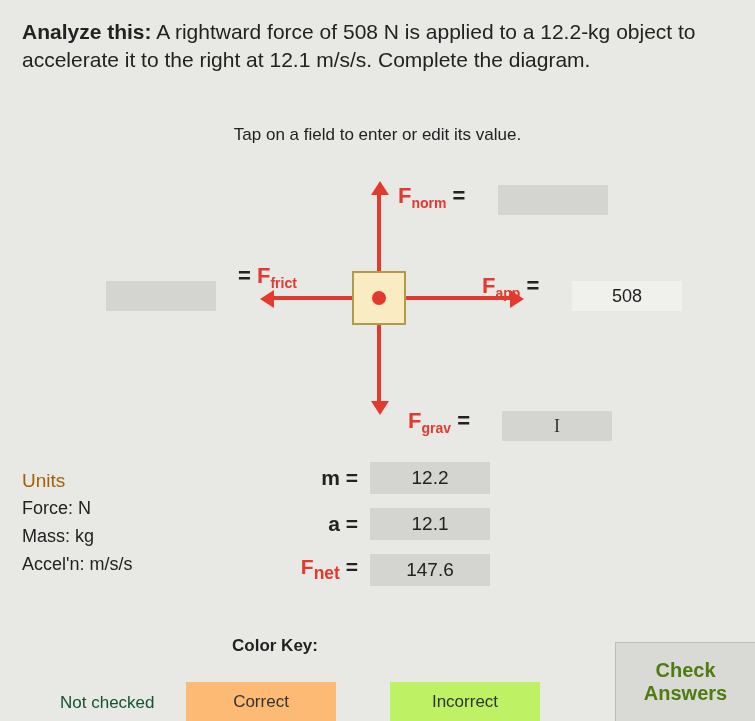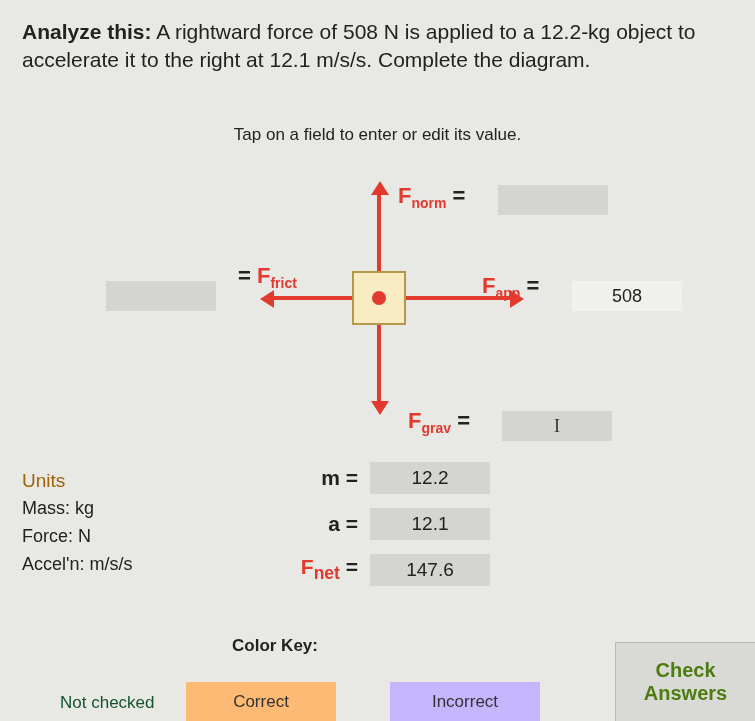--- a/index.html
+++ b/index.html
@@ -134,21 +134,21 @@
 
   .color-key {
     position: absolute;
     left: 232px;
     top: 636px;
     font-size: 17px;
     font-weight: bold;
   }
   .sw-not { position:absolute; left: 60px; top: 693px; color:#14532d; font-size:17px;}
   .sw-correct-box { position:absolute; left: 186px; top: 682px; width: 150px; height: 40px; background: #fdba74; display:flex; align-items:center; justify-content:center; font-size:17px; color:#333;}
-  .sw-incorrect-box { position:absolute; left: 390px; top: 682px; width: 150px; height: 40px; background: #c4b5fd; display:flex; align-items:center; justify-content:center; font-size:17px; color:#333;}
+  .sw-incorrect-box { position:absolute; left: 390px; top: 682px; width: 150px; height: 40px; background: #bef264; display:flex; align-items:center; justify-content:center; font-size:17px; color:#333;}
   .check-btn {
     position: absolute;
     right: 0;
     top: 642px;
     width: 140px;
     height: 79px;
     background: #d9d9d6;
     border-top: 1px solid #bbb;
     border-left: 1px solid #bbb;
     display: flex;
@@ -198,22 +198,22 @@
   <div class="input-box in-app">508</div>
 
   <div class="force-label lbl-grav">
     <span>F</span><sub>grav</sub><span class="eq"> =</span>
   </div>
   <div class="input-box in-grav"><span class="cursor-i">I</span></div>
 </div>
 
 <div class="units">
   <div class="title">Units</div>
+  <div>Force: N</div>
   <div>Mass: kg</div>
-  <div>Force: N</div>
   <div>Accel'n: m/s/s</div>
 </div>
 
 <div class="mass-rows">
   <div class="mass-row">
     <div class="lab">m =</div>
     <div class="val">12.2</div>
   </div>
   <div class="mass-row">
     <div class="lab">a =</div>

